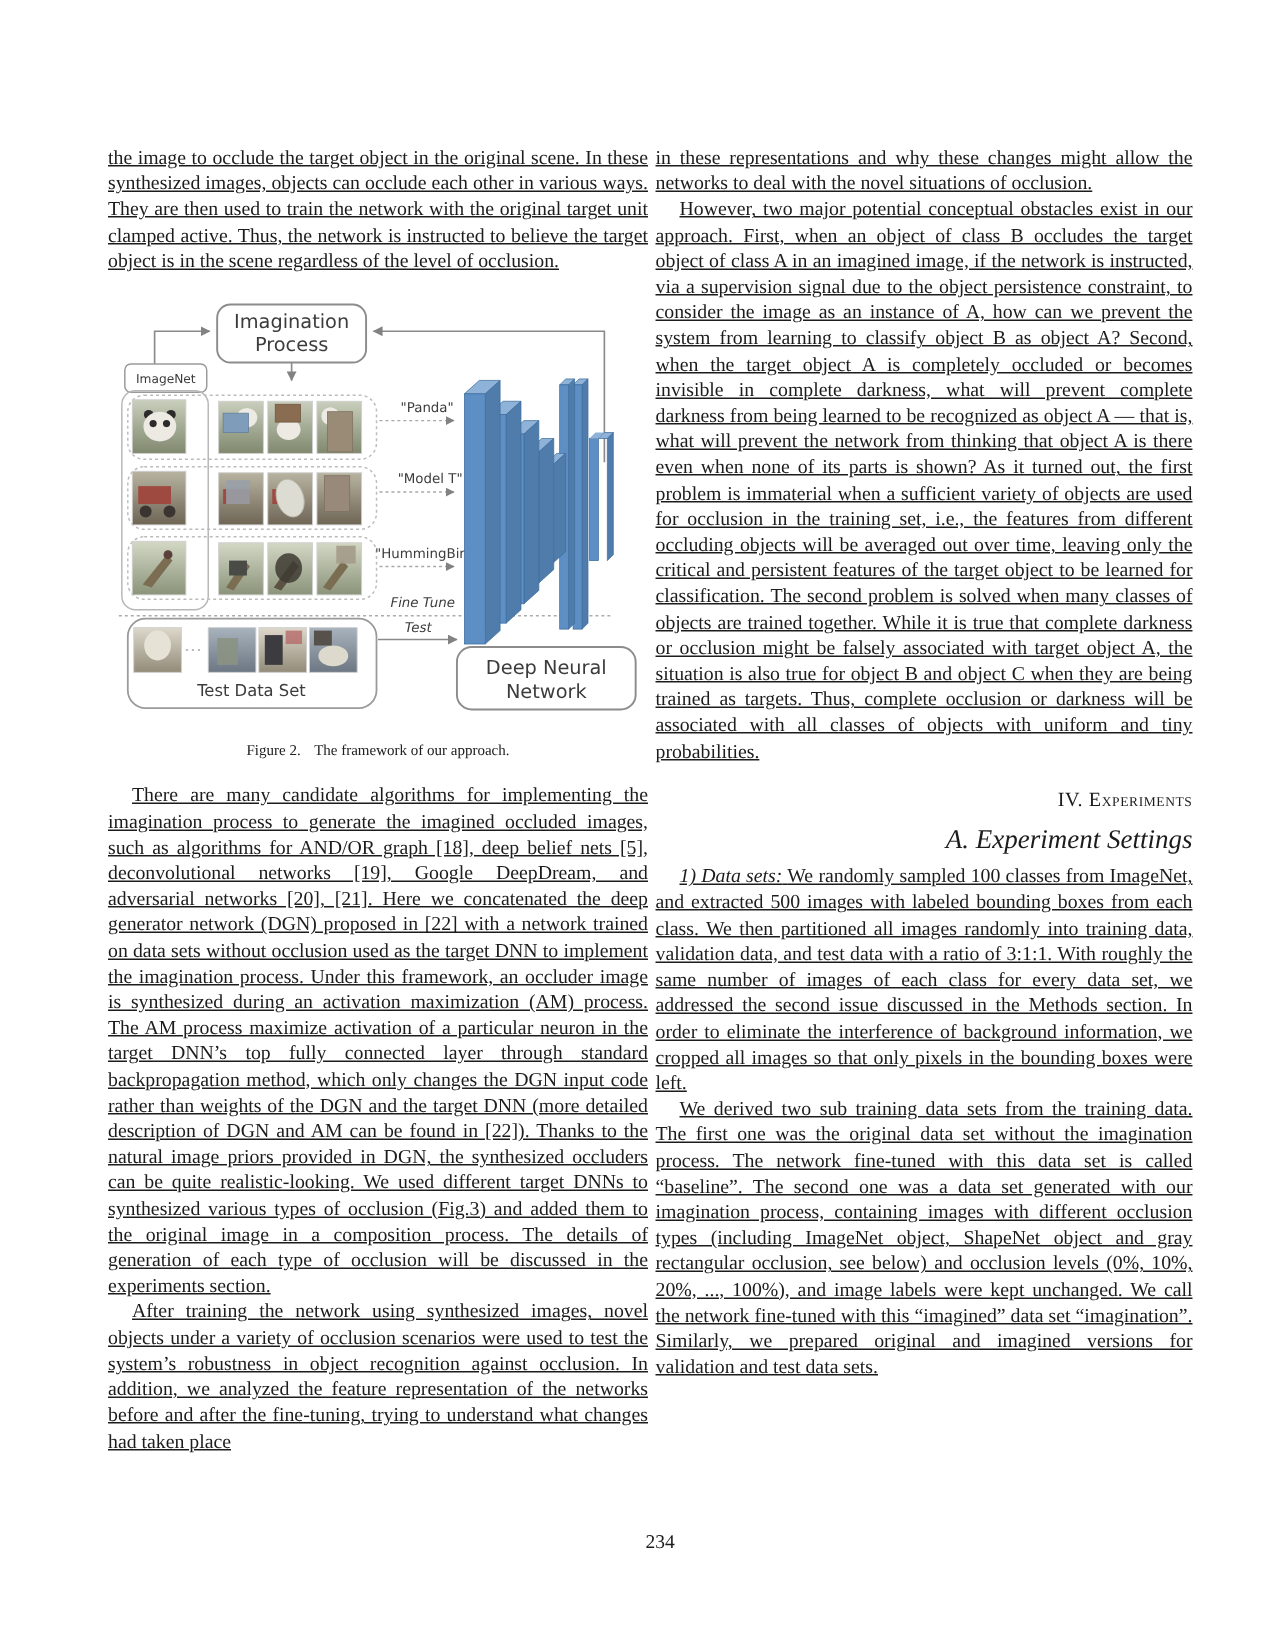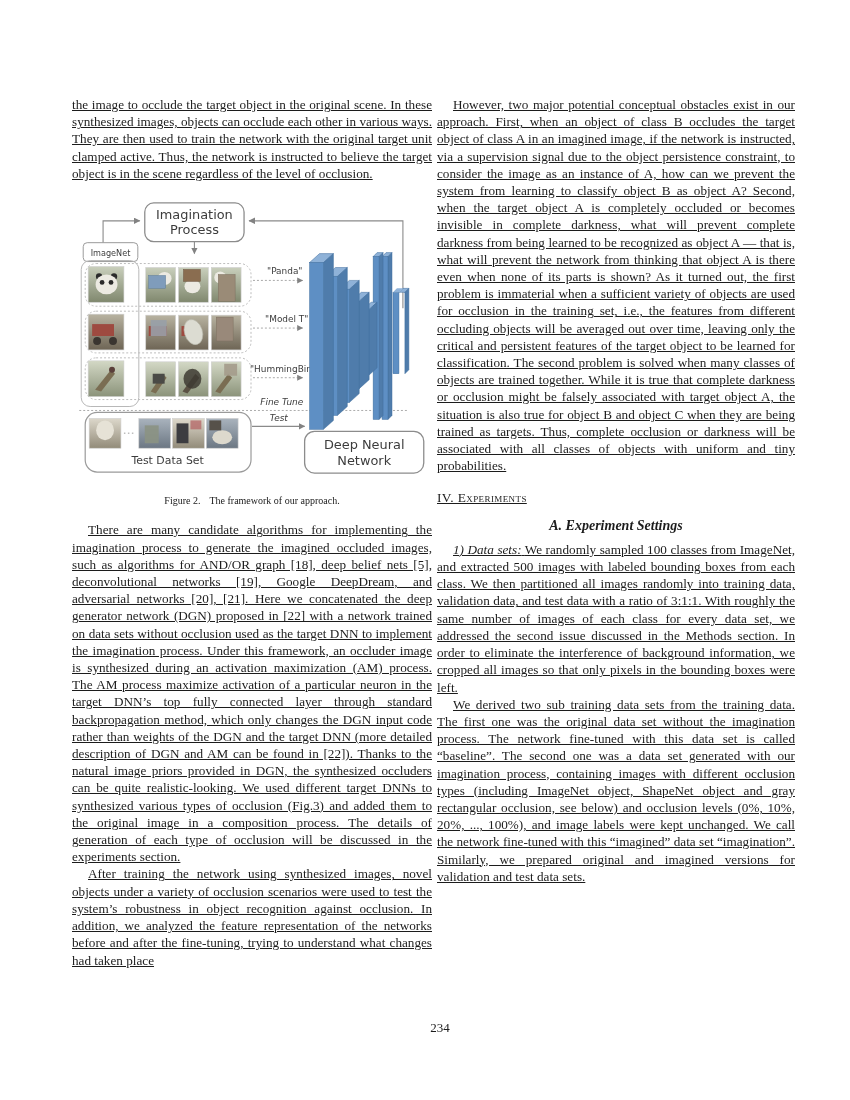--- a/index.html
+++ b/index.html
@@ -17,25 +17,25 @@
   .col p { margin:0;text-decoration:underline; }
   p.ind { text-indent:16px; }
   .lead { font-style:italic; }
 
   .figure-block { margin:17px 0 12px 0; }
   .caption { text-align:center; font-size:10px; margin-top:11px; color:#202020; }
   .caption .cap-label { margin-right:9px; }
 
   h3.section {
     font-size:13.4px; font-weight:normal; font-variant:small-caps;
-    text-align:left; margin:15px 0 10px 0; letter-spacing:.4px;text-decoration:underline;
+    text-align:right; margin:15px 0 10px 0; letter-spacing:.4px;
   }
   h4.subsection {
-    font-size:14px; font-weight:bold; font-style:italic;
-    margin:6px 0 7px 0; text-align:center;
+    font-size:18px; font-weight:normal; font-style:italic;
+    margin:6px 0 7px 0; text-align:right;
   }
 
   #page-number {
     position:absolute; top:1020px; left:15px; width:850px;
     text-align:center; font-size:13px;
   }
 
   
   .figtext { font-family:"DejaVu Sans", sans-serif; fill:#3c3c3c; }
   .ft-lg { font-size:13px; }
@@ -228,20 +228,21 @@
     <div class="caption">
       <span class="cap-label">Figure 2.</span><span>The framework of our approach.</span>
     </div>
   </div>
 
   <p class="ind">There are many candidate algorithms for implementing the imagination process to generate the imagined occluded images, such as algorithms for AND/OR graph [18], deep belief nets [5], deconvolutional networks [19], Google DeepDream, and adversarial networks [20], [21]. Here we concatenated the deep generator network (DGN) proposed in [22] with a network trained on data sets without occlusion used as the target DNN to implement the imagination process. Under this framework, an occluder image is synthesized during an activation maximization (AM) process. The AM process maximize activation of a particular neuron in the target DNN’s top fully connected layer through standard backpropagation method, which only changes the DGN input code rather than weights of the DGN and the target DNN (more detailed description of DGN and AM can be found in [22]). Thanks to the natural image priors provided in DGN, the synthesized occluders can be quite realistic-looking. We used different target DNNs to synthesized various types of occlusion (Fig.3) and added them to the original image in a composition process. The details of generation of each type of occlusion will be discussed in the experiments section.</p>
   <p class="ind">After training the network using synthesized images, novel objects under a variety of occlusion scenarios were used to test the system’s robustness in object recognition against occlusion. In addition, we analyzed the feature representation of the networks before and after the fine-tuning, trying to understand what changes had taken place</p>
 </div>
 
 <div id="right-col" class="col">
+  <p>in these representations and why these changes might allow the networks to deal with the novel situations of occlusion.</p>
   <p class="ind">However, two major potential conceptual obstacles exist in our approach. First, when an object of class B occludes the target object of class A in an imagined image, if the network is instructed, via a supervision signal due to the object persistence constraint, to consider the image as an instance of A, how can we prevent the system from learning to classify object B as object A? Second, when the target object A is completely occluded or becomes invisible in complete darkness, what will prevent complete darkness from being learned to be recognized as object A — that is, what will prevent the network from thinking that object A is there even when none of its parts is shown? As it turned out, the first problem is immaterial when a sufficient variety of objects are used for occlusion in the training set, i.e., the features from different occluding objects will be averaged out over time, leaving only the critical and persistent features of the target object to be learned for classification. The second problem is solved when many classes of objects are trained together. While it is true that complete darkness or occlusion might be falsely associated with target object A, the situation is also true for object B and object C when they are being trained as targets. Thus, complete occlusion or darkness will be associated with all classes of objects with uniform and tiny probabilities.</p>
 
   <h3 class="section">IV. Experiments</h3>
   <h4 class="subsection">A. Experiment Settings</h4>
 
   <p class="ind">
     <span class="lead">1) Data sets:</span>
     <span>We randomly sampled 100 classes from ImageNet, and extracted 500 images with labeled bounding boxes from each class. We then partitioned all images randomly into training data, validation data, and test data with a ratio of 3:1:1. With roughly the same number of images of each class for every data set, we addressed the second issue discussed in the Methods section. In order to eliminate the interference of background information, we cropped all images so that only pixels in the bounding boxes were left.</span>
   </p>
 

